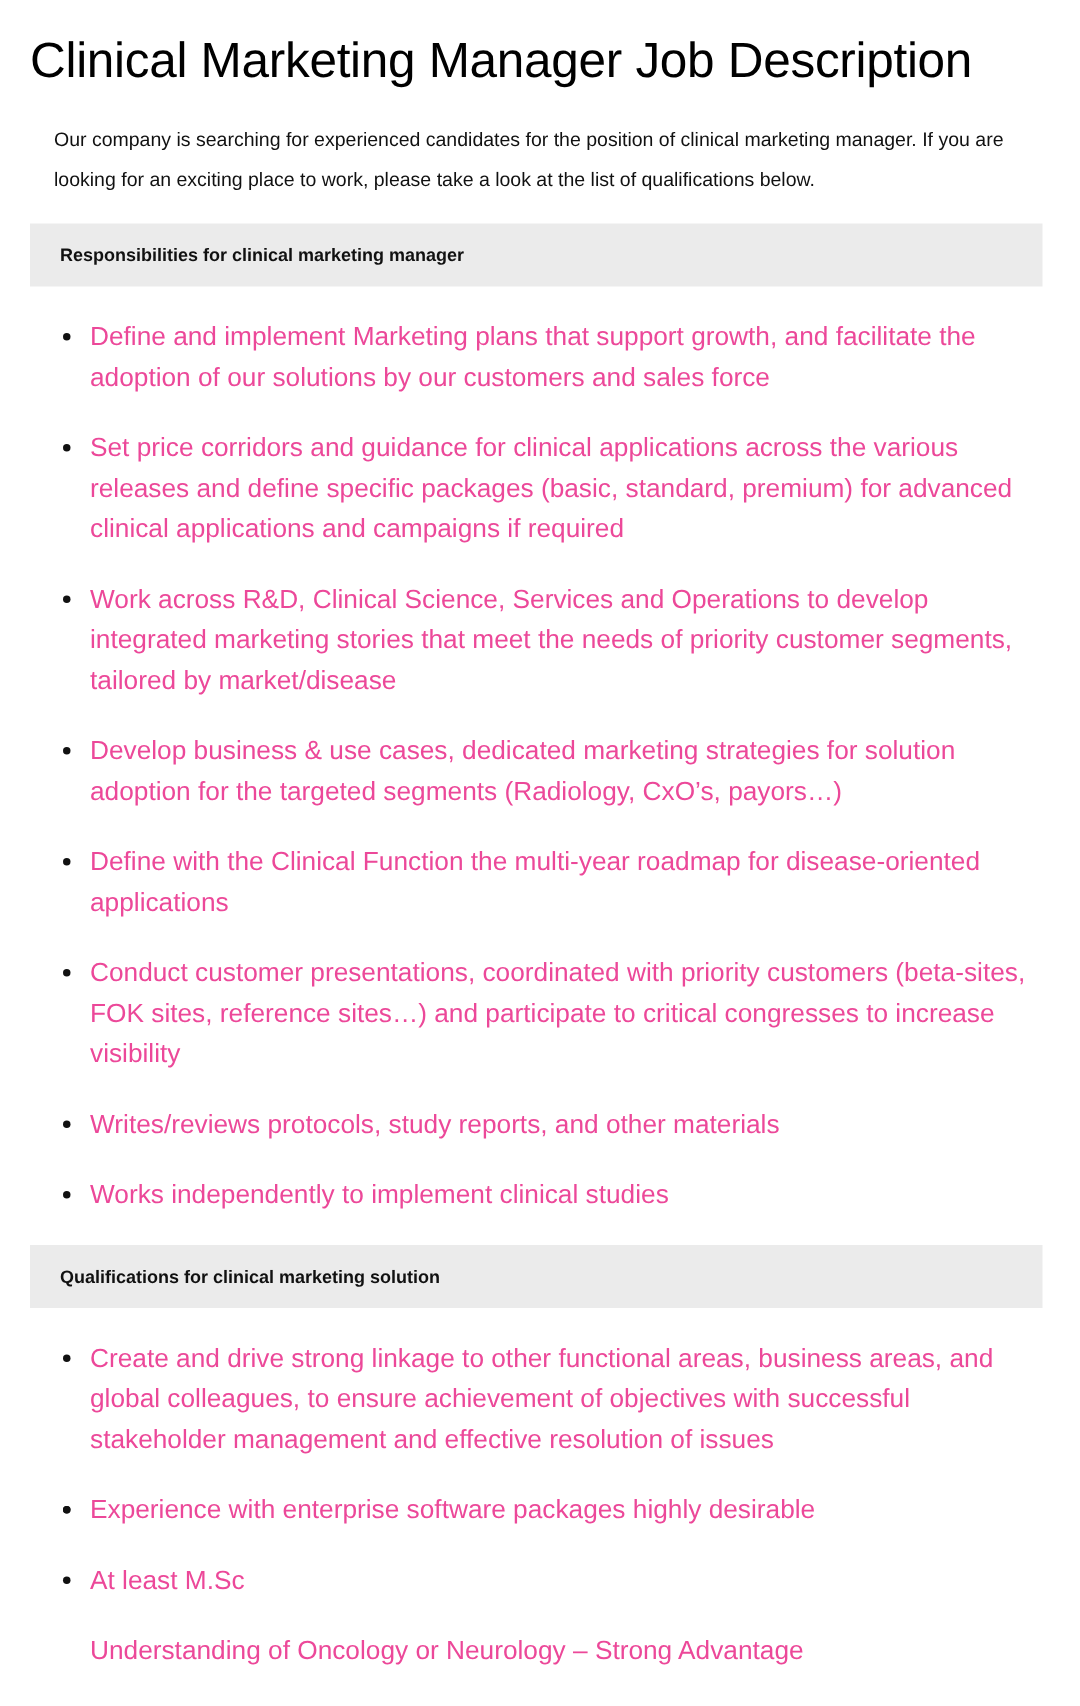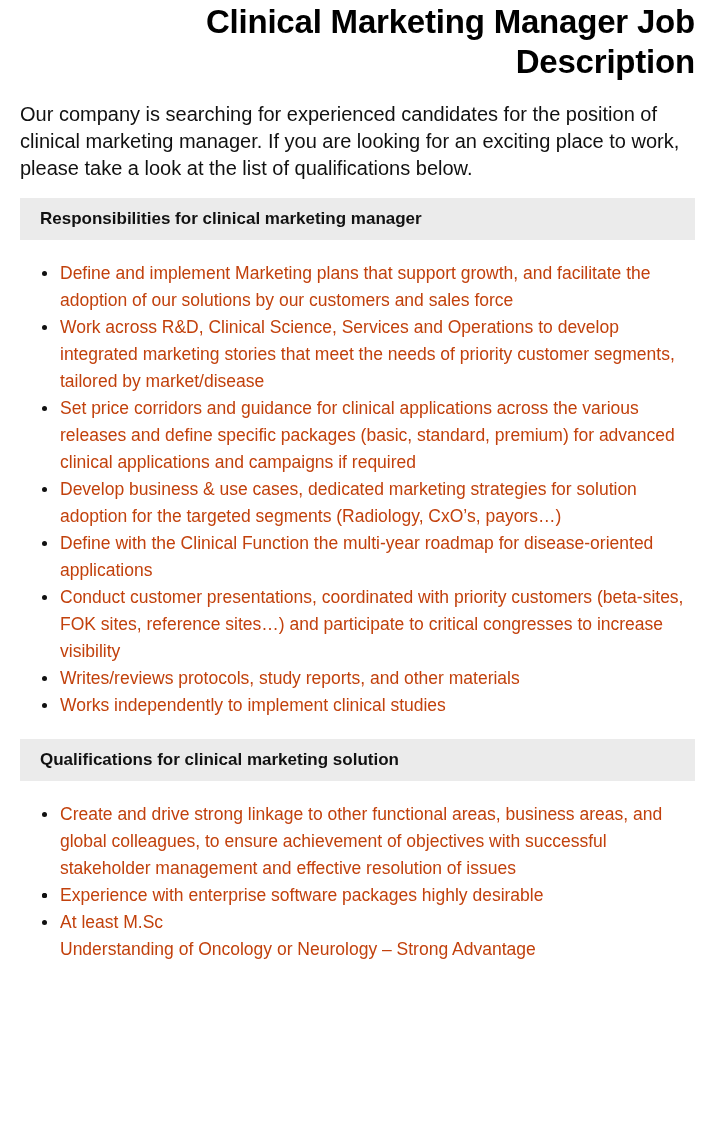--- a/index.html
+++ b/index.html
@@ -12,55 +12,56 @@
       height: 1137px;
       overflow: hidden;
       font-family: "Liberation Sans", "DejaVu Sans", sans-serif;
       color: #111111;
     }
     .page {
       padding: 0 25px 0 20px;
     }
     .title {
       margin: 0;
-      padding-top: 2px;
+      padding-top: 20px;
       font-size: 33px;
       line-height: 40px;
-      font-weight: bold;
-      text-align: right;
+      font-weight: normal;
+      text-align: left;
       color: #000000;
       letter-spacing: -0.2px;
     }
     .intro {
-      margin: 19px 0 0 0;
-      font-size: 20px;
+      margin: 19px 0 0 16px;
+      font-size: 13px;
       line-height: 27px;
       color: #111111;
     }
     .section-header {
       margin-top: 16px;
       background: #ebebeb;
       height: 42px;
       display: flex;
       align-items: center;
       padding-left: 20px;
-      font-size: 17px;
+      font-size: 12px;
       font-weight: bold;
       color: #111111;
     }
     .list {
       margin: 20px 0 0 0;
       padding: 0 0 0 40px;
       list-style: none;
     }
     .list li {
       position: relative;
       font-size: 17.5px;
       line-height: 27px;
-      color: #c2410c;
+      color: #ec4899;
+      margin-top: 20px;
     }
     .list li .bullet {
       position: absolute;
       left: -18px;
       top: 11px;
       width: 5px;
       height: 5px;
       border-radius: 50%;
       background: #111111;
     }
@@ -76,22 +77,22 @@
   <h1 class="title">Clinical Marketing Manager Job Description</h1>
 
   <p class="intro">Our company is searching for experienced candidates for the position of clinical marketing manager. If you are looking for an exciting place to work, please take a look at the list of qualifications below.</p>
 
   <div class="section-header">
     <span>Responsibilities for clinical marketing manager</span>
   </div>
 
   <ul class="list">
     <li><span class="bullet"></span><span>Define and implement Marketing plans that support growth, and facilitate the adoption of our solutions by our customers and sales force</span></li>
+    <li><span class="bullet"></span><span>Set price corridors and guidance for clinical applications across the various releases and define specific packages (basic, standard, premium) for advanced clinical applications and campaigns if required</span></li>
     <li><span class="bullet"></span><span>Work across R&amp;D, Clinical Science, Services and Operations to develop integrated marketing stories that meet the needs of priority customer segments, tailored by market/disease</span></li>
-    <li><span class="bullet"></span><span>Set price corridors and guidance for clinical applications across the various releases and define specific packages (basic, standard, premium) for advanced clinical applications and campaigns if required</span></li>
     <li><span class="bullet"></span><span>Develop business &amp; use cases, dedicated marketing strategies for solution adoption for the targeted segments (Radiology, CxO’s, payors…)</span></li>
     <li><span class="bullet"></span><span>Define with the Clinical Function the multi-year roadmap for disease-oriented applications</span></li>
     <li><span class="bullet"></span><span>Conduct customer presentations, coordinated with priority customers (beta-sites, FOK sites, reference sites…) and participate to critical congresses to increase visibility</span></li>
     <li><span class="bullet"></span><span>Writes/reviews protocols, study reports, and other materials</span></li>
     <li><span class="bullet"></span><span>Works independently to implement clinical studies</span></li>
   </ul>
 
   <div class="section-gap"></div>
 
   <div class="section-header">

